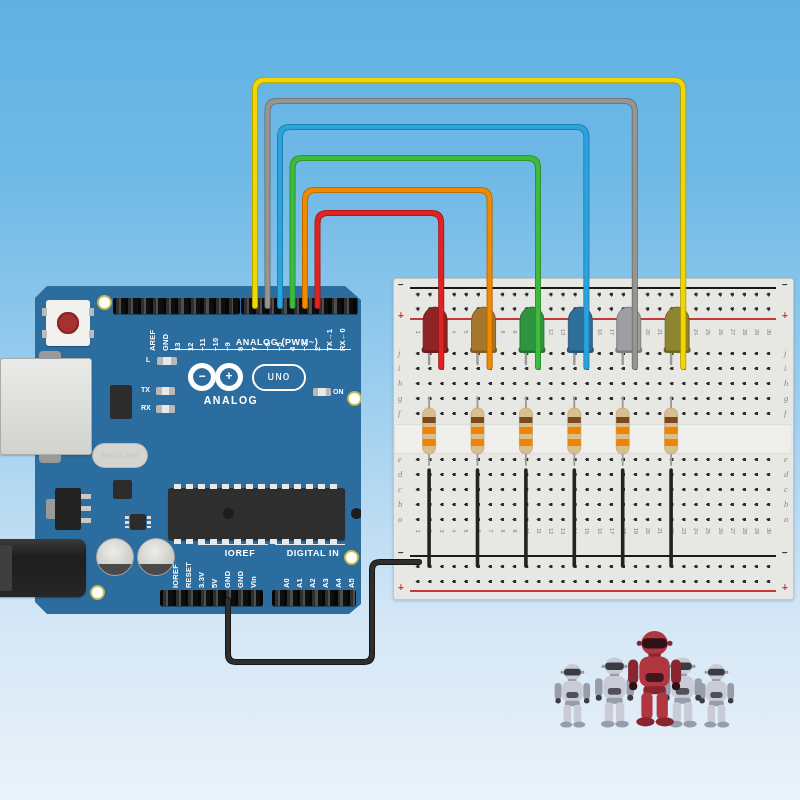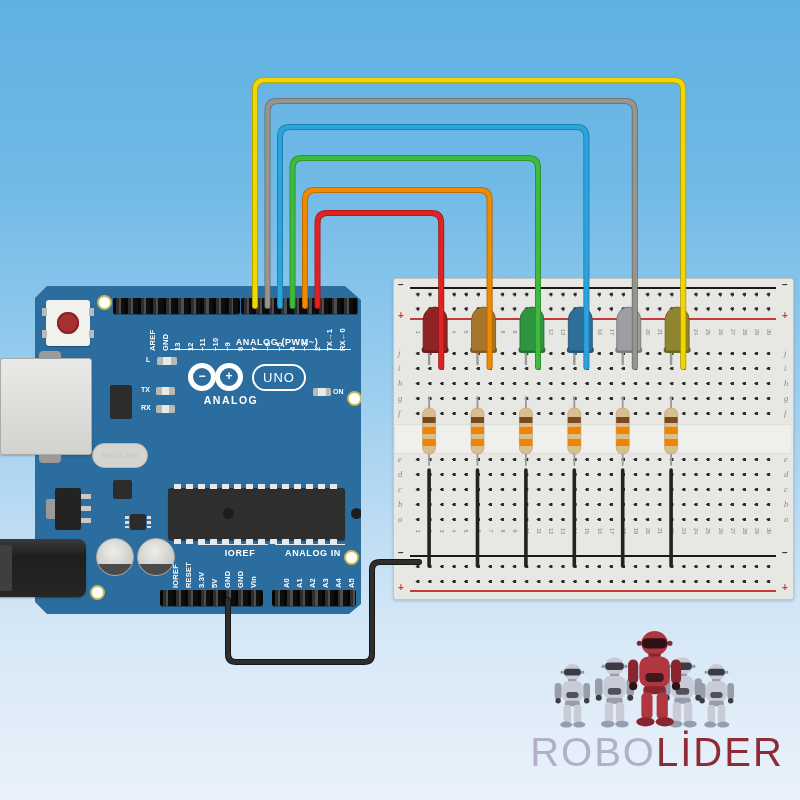--- a/index.html
+++ b/index.html
@@ -170,21 +170,21 @@
     <div class="abs ledrect" style="left:121px;top:101px;width:19px;height:8px;"></div>
     <div class="abs ledtag" style="left:106px;top:118px;">RX</div>
     <div class="abs ledrect" style="left:121px;top:119px;width:19px;height:8px;"></div>
     <div class="abs ledrect" style="left:278px;top:102px;width:18px;height:8px;"></div>
     <div class="abs ledtag" style="left:298px;top:102px;">ON</div>
 
     <div class="abs" style="left:153px;top:77px;width:28px;height:28px;border:5px solid #fff;border-radius:50%;box-sizing:border-box;color:#fff;font-weight:bold;font-size:12px;text-align:center;line-height:17px;">−</div>
     <div class="abs" style="left:180px;top:77px;width:28px;height:28px;border:5px solid #fff;border-radius:50%;box-sizing:border-box;color:#fff;font-weight:bold;font-size:12px;text-align:center;line-height:17px;">+</div>
     <div class="abs" style="left:146px;top:108px;width:100px;text-align:center;color:#fff;font-weight:bold;font-size:10.5px;letter-spacing:1.5px;">ANALOG</div>
     <div class="abs" style="left:217px;top:78px;width:54px;height:27px;border:2px solid #fff;border-radius:14px;box-sizing:border-box;text-align:center;">
-      <span style="color:#fff;font-size:13px;letter-spacing:1px;line-height:23px;">UNO</span>
+      <span style="color:#fff;font-size:11px;letter-spacing:1px;line-height:23px;font-family:Liberation Mono, monospace;">UNO</span>
     </div>
 
     <div class="abs" style="left:57px;top:157px;width:56px;height:25px;background:#D4D4D1;border:1px solid #b9b9b6;border-radius:13px;box-sizing:border-box;text-align:center;">
       <span style="font-size:6.5px;color:#c3c3c0;line-height:23px;letter-spacing:.5px;">SPK16.000</span>
     </div>
 
     <div class="abs chip" style="left:75px;top:99px;width:22px;height:34px;"></div>
     <div class="abs chip" style="left:78px;top:194px;width:19px;height:19px;"></div>
     <div class="abs chip" style="left:95px;top:228px;width:16px;height:16px;"></div>
     <div class="abs" style="left:90px;top:230px;width:4px;height:12px;background:repeating-linear-gradient(180deg,#ddd 0 3px,transparent 3px 5px);"></div>
@@ -207,21 +207,21 @@
     <div class="abs" style="left:61px;top:252px;width:38px;height:38px;border-radius:50%;background:radial-gradient(circle at 45% 35%,#EDEDEA,#C9C9C6 70%,#b2b2af);border:1px solid #a8a8a5;box-sizing:border-box;overflow:hidden;">
       <div class="abs" style="left:0;top:25px;width:38px;height:13px;background:#4a4a4a;"></div>
     </div>
     <div class="abs" style="left:102px;top:252px;width:38px;height:38px;border-radius:50%;background:radial-gradient(circle at 45% 35%,#EDEDEA,#C9C9C6 70%,#b2b2af);border:1px solid #a8a8a5;box-sizing:border-box;overflow:hidden;">
       <div class="abs" style="left:0;top:25px;width:38px;height:13px;background:#4a4a4a;"></div>
     </div>
 
     <div class="abs secline" style="left:163px;top:258px;width:70px;"></div>
     <div class="abs seclbl" style="left:175px;top:262px;width:60px;">IOREF</div>
     <div class="abs secline" style="left:240px;top:258px;width:70px;"></div>
-    <div class="abs seclbl" style="left:243px;top:262px;width:70px;">ANALOG IN</div>
+    <div class="abs seclbl" style="left:243px;top:262px;width:70px;">DIGITAL IN</div>
 
     <div class="abs hdr" style="left:125px;top:304px;width:103px;"></div>
     <div class="abs hdr" style="left:237px;top:304px;width:84px;"></div>
     <div id="ard-labels">
         <div class="abs pinlbl" style="left: 113px; top: 65px;">AREF</div>
         <div class="abs pinlbl" style="left: 125.5px; top: 65px;">GND</div>
         <div class="abs pinlbl" style="left: 138px; top: 65px;">13</div>
         <div class="abs pinlbl" style="left: 150.5px; top: 65px;">12</div>
         <div class="abs pinlbl" style="left: 163px; top: 65px;">~11</div>
         <div class="abs pinlbl" style="left: 175.5px; top: 65px;">~10</div>
@@ -373,16 +373,13 @@
       </g>
     <g id="g-robots">
       <use href="#robot" class="robot-silver" transform="translate(552,662) scale(0.68)"></use>
       <use href="#robot" class="robot-silver" transform="translate(696,662) scale(0.68)"></use>
       <use href="#robot" class="robot-silver" transform="translate(592,655) scale(0.75)"></use>
       <use href="#robot" class="robot-silver" transform="translate(660,655) scale(0.75)"></use>
       <use href="#robot" class="robot-red" transform="translate(624,628) scale(1.02)"></use>
     </g>
   </svg>
 
-  <div id="logo-text" class="abs">
-    <span style="color:#B3AECA;">ROBO</span><span style="color:#8E2B35;">LİDER</span>
-  </div>
 </div>
 
 </body></html>

